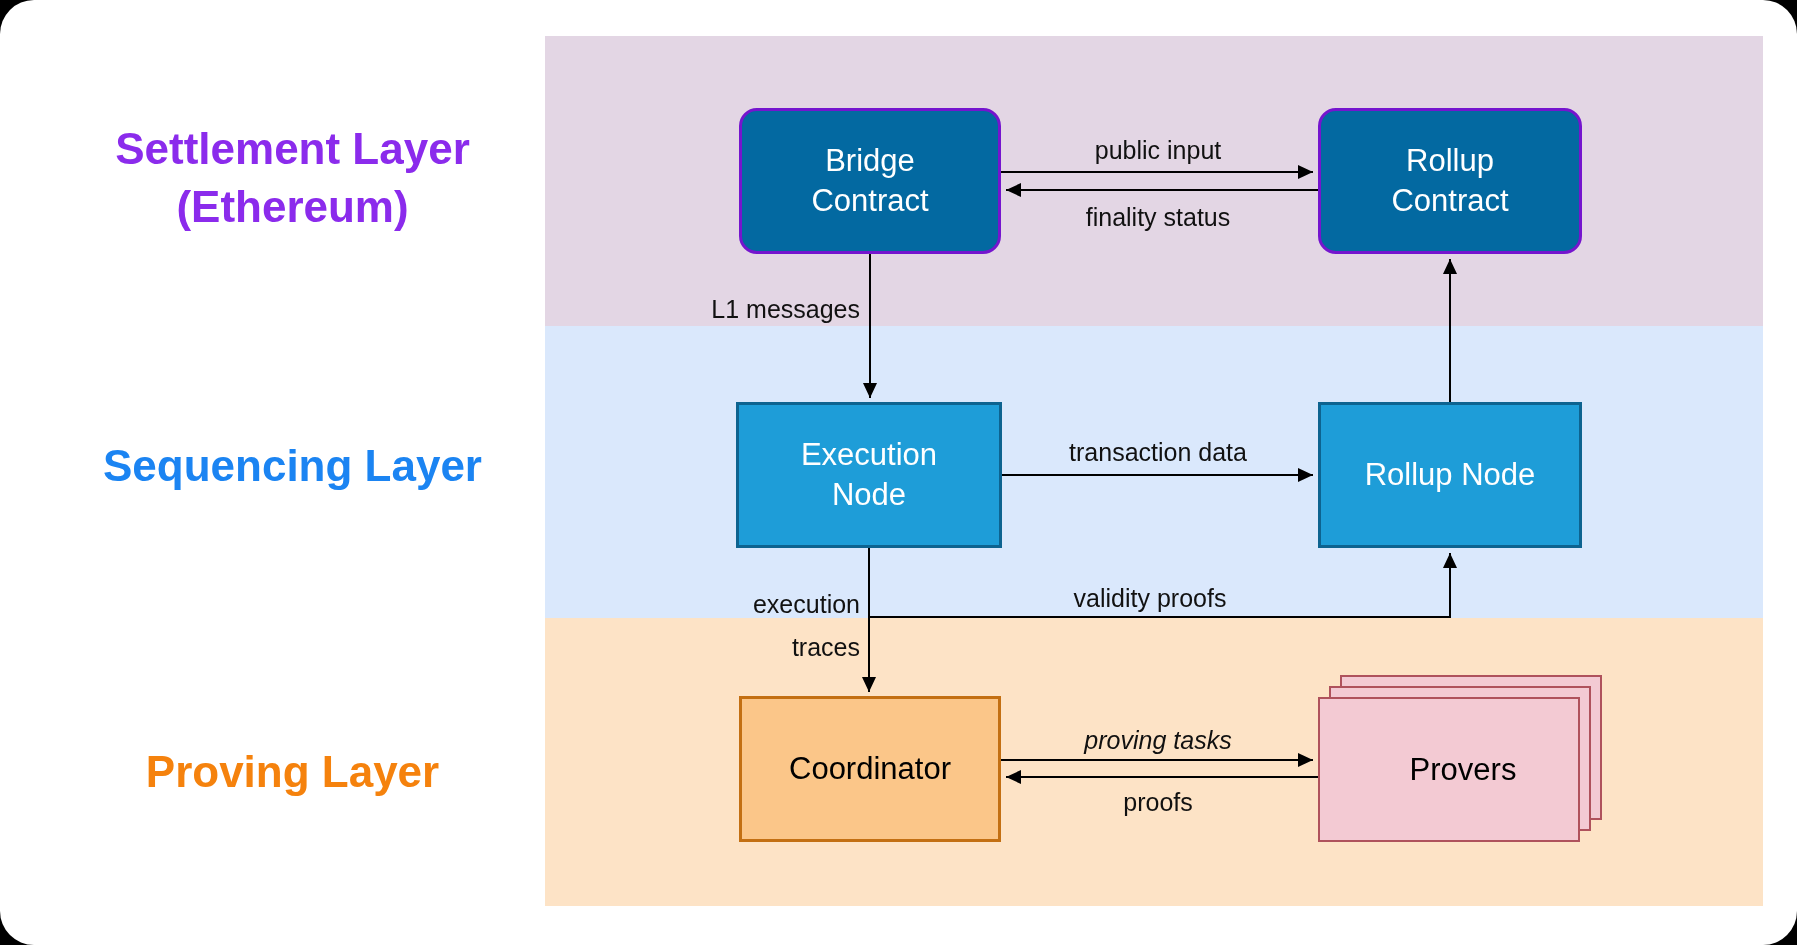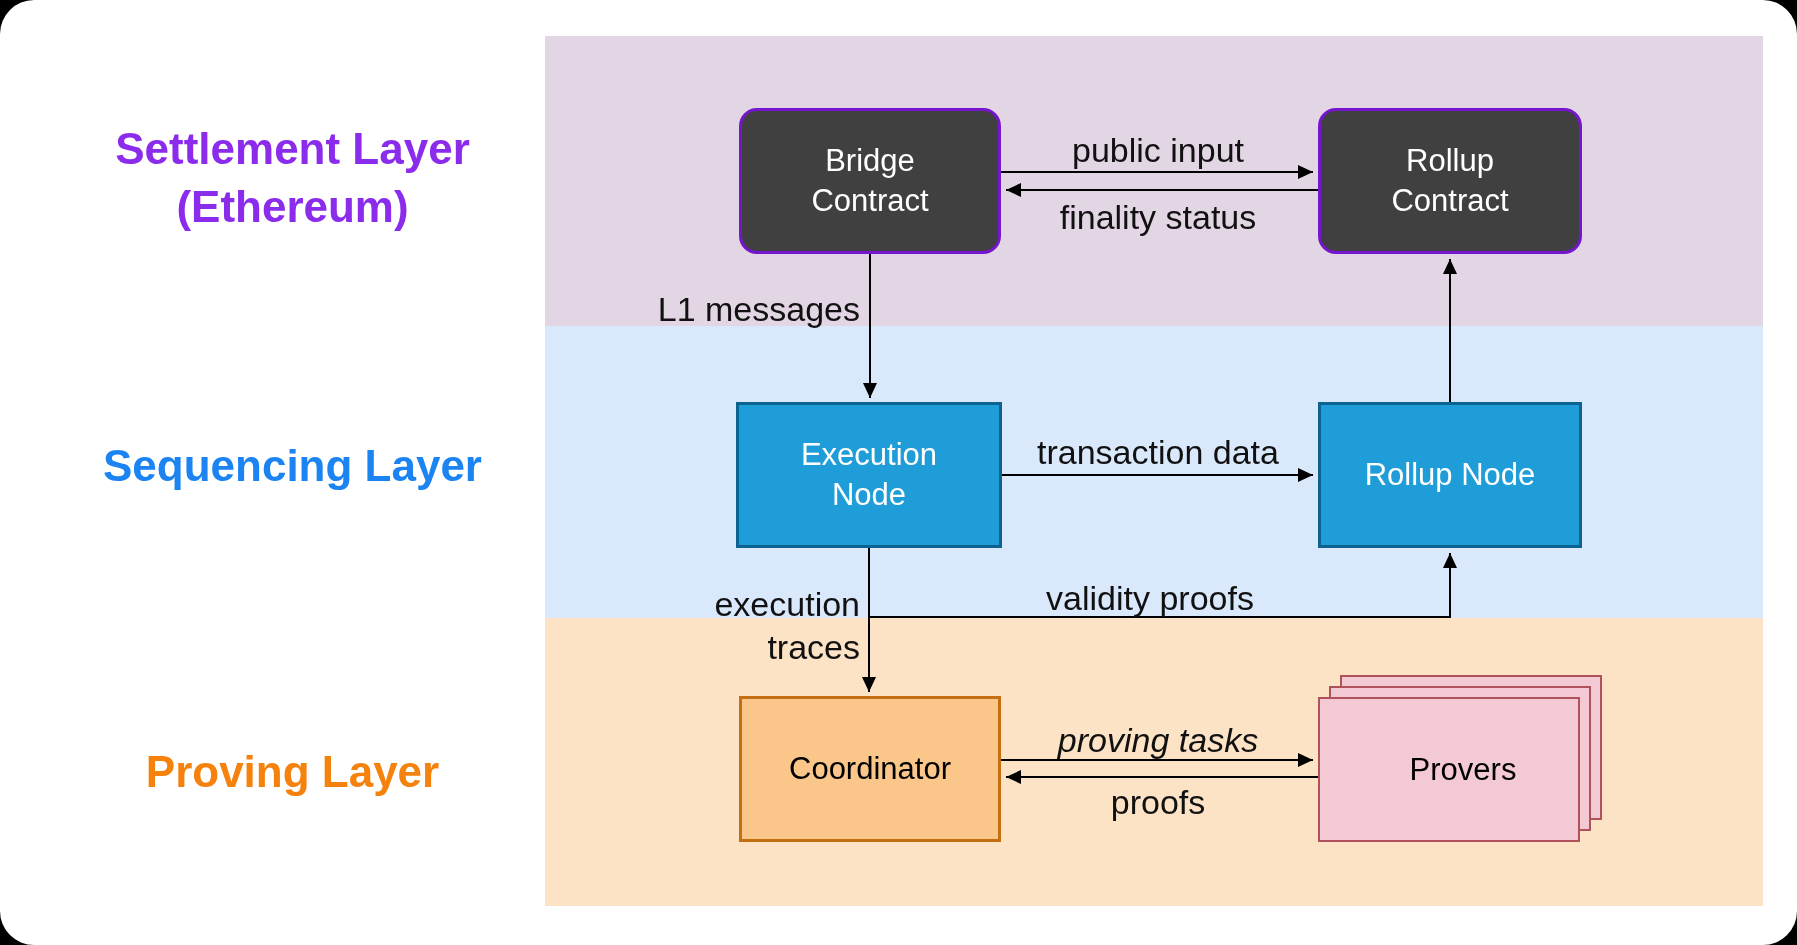--- a/index.html
+++ b/index.html
@@ -20,37 +20,37 @@
   .layer-label.sequencing{top:437px;color:#1B84F2;}
   .layer-label.proving{top:743px;color:#F5820D;}
 
   
   svg.edges{position:absolute;left:0;top:0;width:1797px;height:945px;}
   svg.edges path{fill:none;stroke:#000;stroke-width:2px;}
 
   
   .node{position:absolute;box-sizing:border-box;display:flex;align-items:center;justify-content:center;
     text-align:center;font-size:31px;line-height:40px;white-space:pre-line;}
-  .node.contract{background:#404040;border:3px solid #7515CE;border-radius:18px;color:#fff;}
+  .node.contract{background:#0369a1;border:3px solid #7515CE;border-radius:18px;color:#fff;}
   .node.seq{background:#1E9DD8;border:3px solid #0D6390;color:#fff;}
   .node-bridge{left:739px;top:108px;width:262px;height:146px;}
   .node-rollup-contract{left:1318px;top:108px;width:264px;height:146px;}
   .node-execution{left:736px;top:402px;width:266px;height:146px;}
   .node-rollup-node{left:1318px;top:402px;width:264px;height:146px;}
   .node-coordinator{left:739px;top:696px;width:262px;height:146px;
     background:#FBC689;border:3px solid #C36F12;color:#000;}
   .provers-card{position:absolute;box-sizing:border-box;width:262px;height:145px;
     background:#F3CAD3;border:2.5px solid #AF525C;padding-left:28px;}
   .provers-back{left:1340px;top:675px;}
   .provers-mid{left:1329px;top:686px;}
   .provers-front{left:1318px;top:697px;display:flex;align-items:center;justify-content:center;
     font-size:31px;color:#000;}
 
   
-  .edge-label{position:absolute;font-size:34px;line-height:30px;color:#111;white-space:pre-line;}
+  .edge-label{position:absolute;font-size:25px;line-height:30px;color:#111;white-space:pre-line;}
   .centered{transform:translate(-50%,-50%);text-align:center;white-space:nowrap;}
   .lbl-public-input{left:1158px;top:150px;}
   .lbl-finality{left:1158px;top:217px;}
   .lbl-l1{right:937px;top:294px;text-align:right;}
   .lbl-txdata{left:1158px;top:452px;}
   .lbl-da{left:1472px;top:291px;line-height:37px;text-align:left;}
   .lbl-traces{right:937px;top:583px;text-align:right;line-height:43px;}
   .lbl-validity{left:1150px;top:598px;}
   .lbl-proving-tasks{left:1158px;top:740px;font-style:italic;}
   .lbl-proofs{left:1158px;top:802px;}

